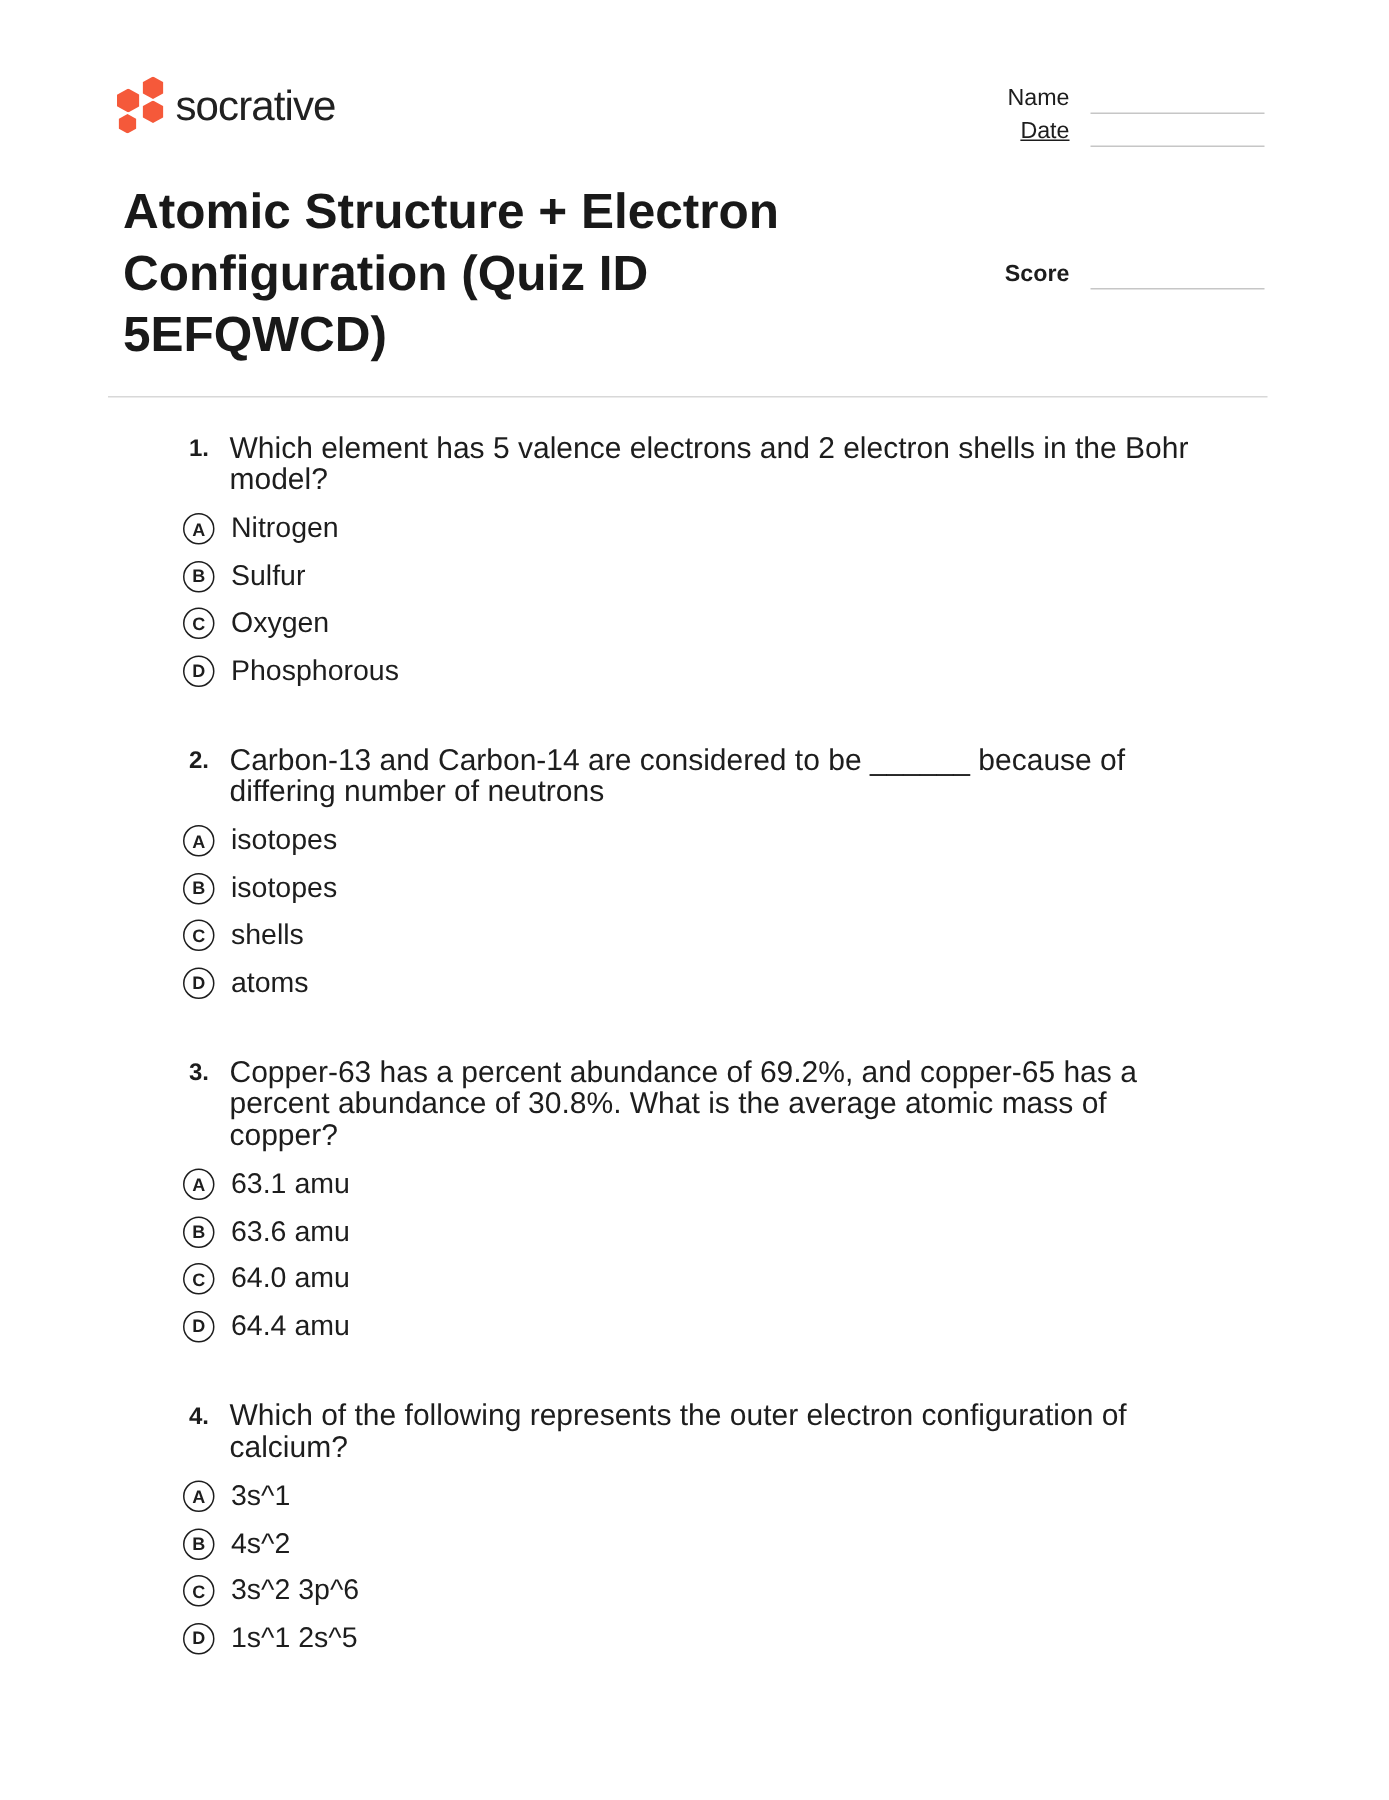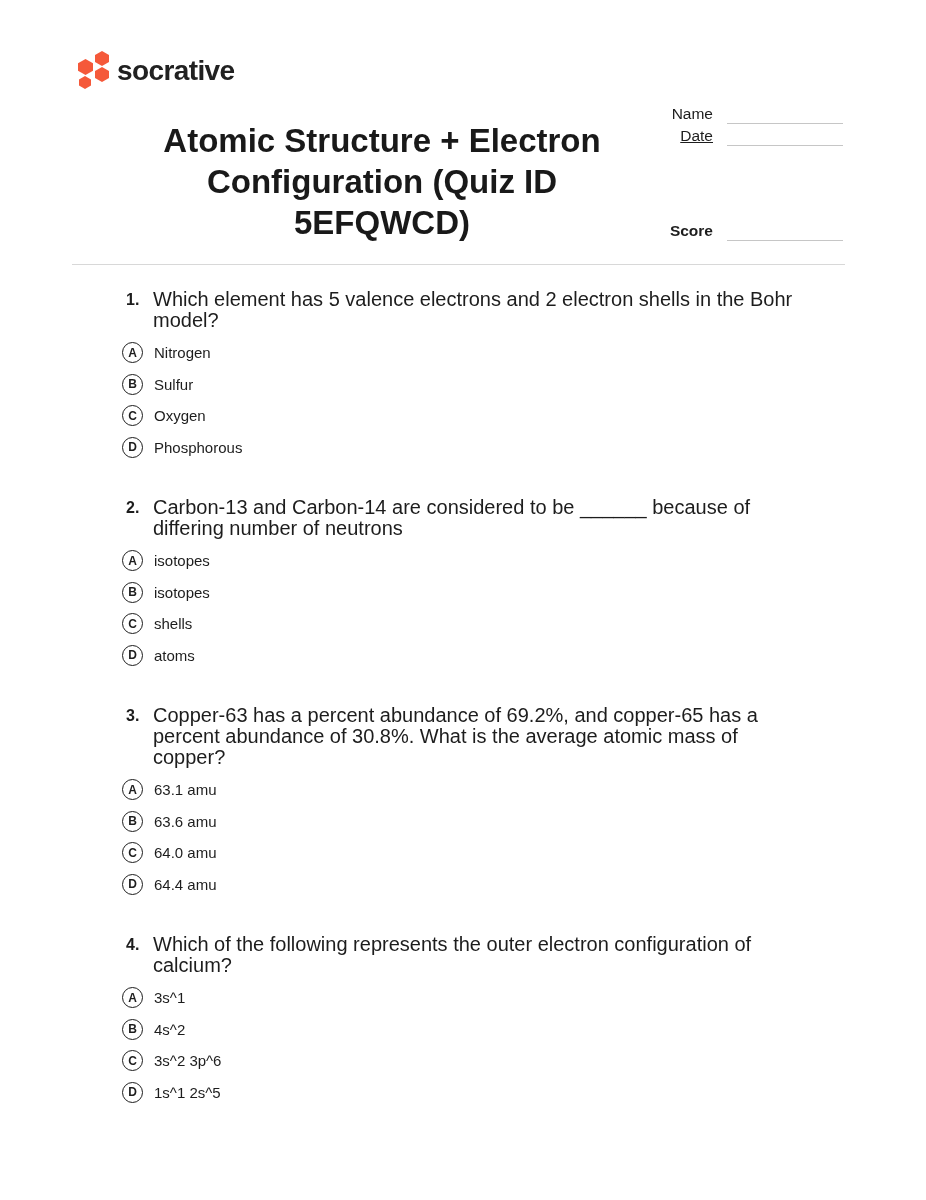--- a/index.html
+++ b/index.html
@@ -8,53 +8,53 @@
 
   
   .logo { position:absolute; left:78px; top:51px; display:flex; align-items:center; }
   .logo-icon { position:relative; width:31px; height:39px; }
   .hex { position:absolute; background:#f5593a;
          clip-path:polygon(50% 0,100% 26%,100% 74%,50% 100%,0 74%,0 26%); }
   .hex1 { left:17px; top:0;    width:14px; height:15px; }
   .hex2 { left:0;    top:8px;  width:15px; height:16px; }
   .hex3 { left:17px; top:16px; width:14px; height:15px; }
   .hex4 { left:1px;  top:25px; width:12px; height:13px; }
-  .logo-text { margin-left:8px; margin-top:0; font-size:28px; font-weight:700;
+  .logo-text { margin-left:8px; margin-top:0; font-size:28px; font-weight:400;
                letter-spacing:-0.6px; color:#212121; }
 
   
-  .meta { position:absolute; display:flex; align-items:flex-end;margin-top:48px; }
+  .meta { position:absolute; display:flex; align-items:flex-end; }
   .meta-label { font-size:15.5px; color:#1d1d1d; line-height:20px; }
   .meta-line { width:116px; height:15px; border-bottom:1.3px solid #c6c6c6; margin-left:14px; }
   .meta-name  { top:56px;  right:83px; }
   .meta-date  { top:78px;  right:83px;text-decoration:underline; }
   .meta-score { top:173px; right:83px;font-weight:bold; }
 
   
   .title { position:absolute; left:82px; top:120px; margin:0; width:600px;
-           font-size:33px; line-height:41px; font-weight:700; color:#191919;text-align:center; }
+           font-size:33px; line-height:41px; font-weight:700; color:#191919; }
   .title span { display:block; }
 
   .divider { position:absolute; left:72px; top:264px; width:773px; height:0;
              border:none; border-top:1px solid #d8d8d8; margin:0; }
 
   
   .questions { position:absolute; left:122px; top:289px; width:724px; }
   .question { margin:0 0 34px 0; }
   .q-row { display:flex; align-items:flex-start; }
   .q-num { flex:0 0 31px; width:31px; box-sizing:border-box; padding-left:4px;
            font-weight:700; font-size:16px; line-height:21px; }
   .q-text { font-size:20px; line-height:21px; max-width:662px; }
   .options { margin-top:6px; }
   .opt { display:flex; align-items:center; height:31.5px; }
   .opt-circle { flex:0 0 21px; width:21px; height:21px; box-sizing:border-box;
                 border:1.5px solid #1d1d1d; border-radius:50%;
                 display:flex; align-items:center; justify-content:center;
                 font-weight:700; font-size:12px; margin-right:11px; }
-  .opt-text { font-size:15px; line-height:21px; }
+  .opt-text { font-size:19px; line-height:21px; }
 </style>
 </head>
 <body>
 
 <div class="page">
 
   <div class="logo">
     <div class="logo-icon">
       <span class="hex hex1"></span>
       <span class="hex hex2"></span>

